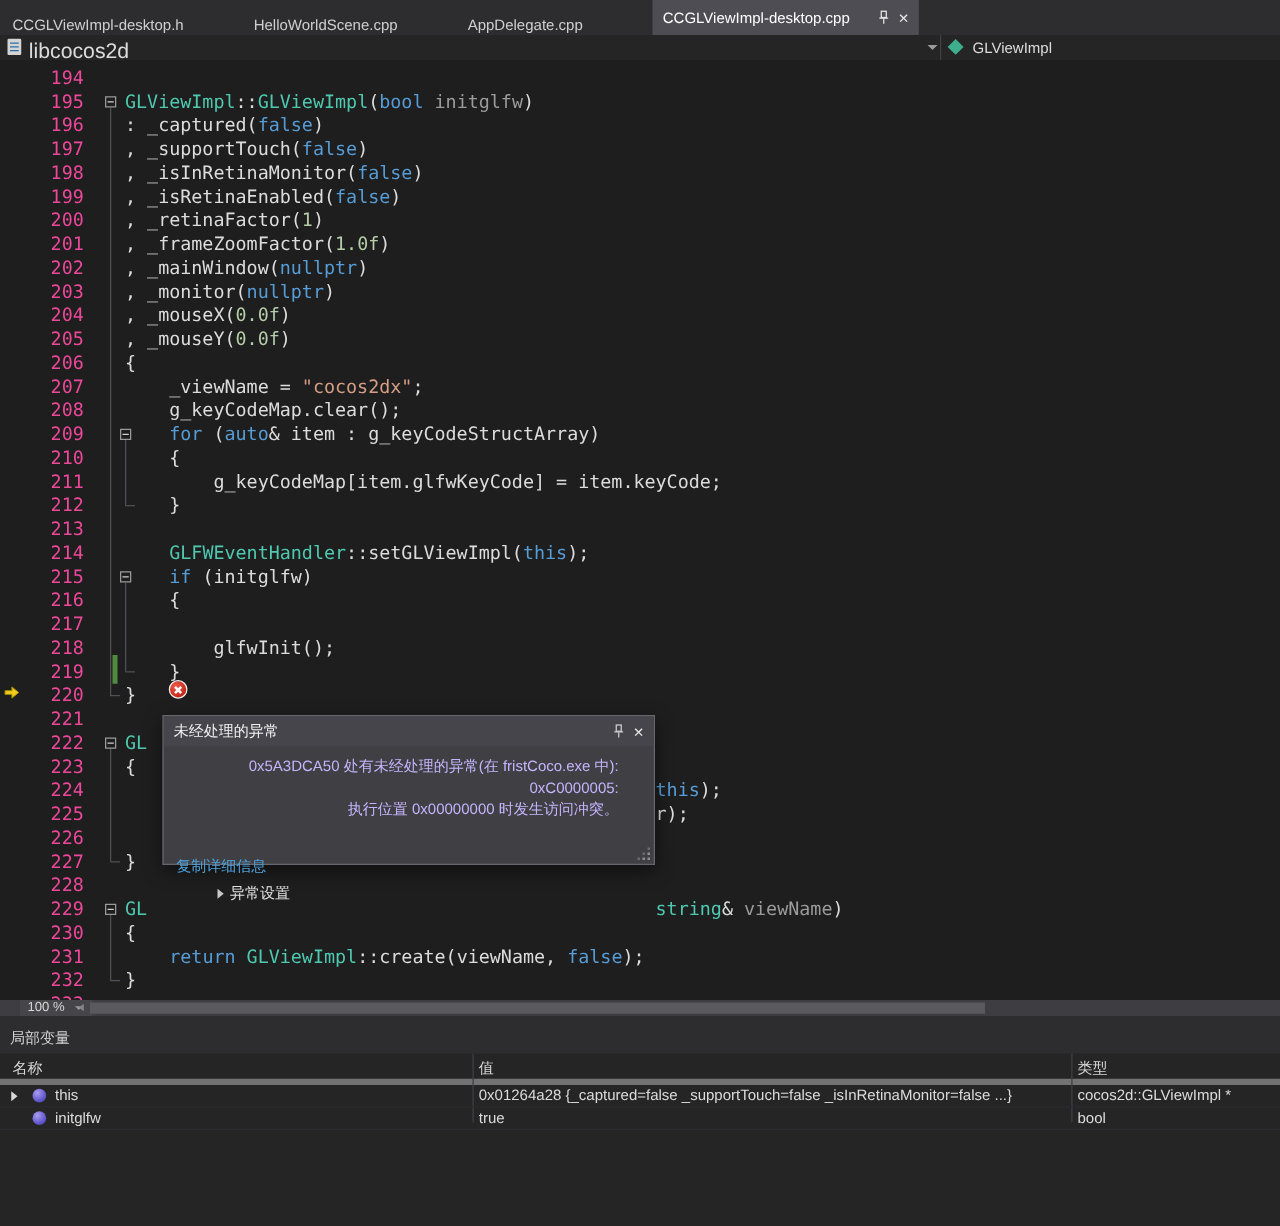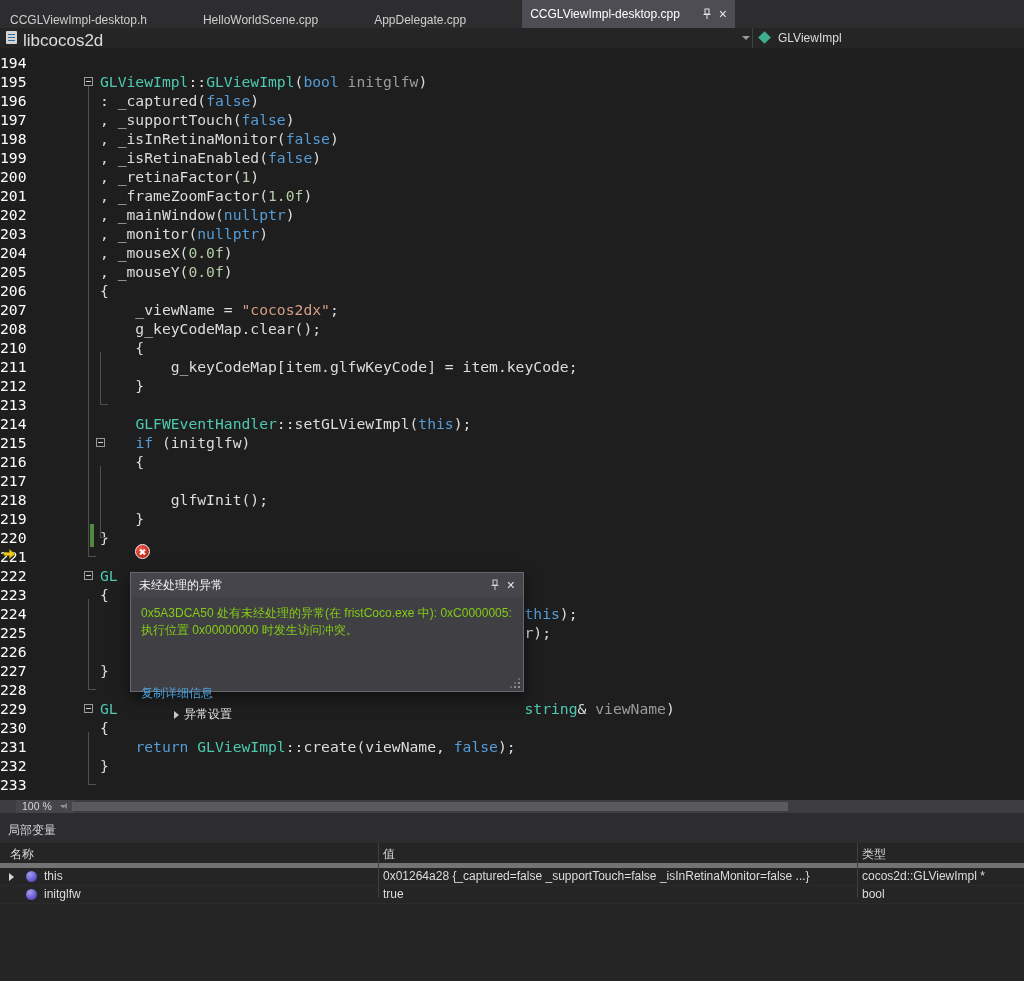--- a/index.html
+++ b/index.html
@@ -24,41 +24,41 @@
   .caret{position:absolute;width:0;height:0;border-left:4px solid transparent;border-right:4px solid transparent;border-top:4px solid #9A9A9A;}
   .nav-caret{left:742px;top:8px;}
   .nav-div{position:absolute;left:752px;top:0;width:1px;height:20px;background:#3F3F46;}
   .classicon{position:absolute;left:760px;top:5px;width:9px;height:9px;background:#3EAE8F;transform:rotate(45deg);}
   .nav-member{position:absolute;left:778px;top:3px;font-size:12px;color:#DCDCDC;}
 
   
   .editor{position:absolute;top:48px;left:0;width:1024px;height:752px;background:#1E1E1E;overflow:hidden;}
   .lines{position:absolute;top:5px;left:0;}
   .cl{display:flex;height:19px;position:relative;}
-  .ln{width:67px;flex:none;text-align:left;color:#ffffff;font:14.7px/19px "DejaVu Sans Mono",monospace;}
+  .ln{width:67px;flex:none;text-align:right;color:#ec4899;font:14.7px/19px "DejaVu Sans Mono",monospace;}
   .code{margin:0 0 0 33px;font:14.7px/19px "DejaVu Sans Mono",monospace;white-space:pre;color:#DCDCDC;}
   .sp{color:#DCDCDC}.sk{color:#569CD6}.st{color:#4EC9B0}.ss{color:#D69D85}.sn{color:#B5CEA8}.sg{color:#9B9B9B}
   .fold{position:absolute;top:5px;width:9px;height:9px;box-sizing:border-box;border:1px solid #9A9A9A;background:#1E1E1E;z-index:2;}
   .fold::after{content:"";position:absolute;left:1px;right:1px;top:3px;height:1px;background:#CFCFCF;}
   .fold.l1{left:84px}.fold.l2{left:96px}
   .conn{position:absolute;width:1px;background:#4F4F55;}
   .tick{position:absolute;height:1px;background:#4F4F55;}
   .greenbar{position:absolute;left:90px;top:476px;width:4px;height:23px;background:#4F8A3E;}
   .curarrow{position:absolute;left:3px;top:500px;width:13px;height:12px;}
   .excicon{position:absolute;left:135px;top:496px;width:15px;height:15px;border-radius:50%;
            background:radial-gradient(circle at 35% 30%,#F0564A,#C42B1C 70%);border:1px solid #F2F2F2;box-sizing:border-box;z-index:3;}
   .excicon::before,.excicon::after{content:"";position:absolute;left:3px;right:3px;top:6px;height:2px;background:#FFFFFF;}
   .excicon::before{transform:rotate(45deg);}.excicon::after{transform:rotate(-45deg);}
 
   
   .popup{position:absolute;left:130px;top:572px;width:394px;height:120px;background:#3F3F44;border:1px solid #66666C;
          box-shadow:0 5px 14px rgba(0,0,0,.55);z-index:20;box-sizing:border-box;}
   .popup-title{height:24px;background:#45454B;display:flex;align-items:center;padding:0 8px;font-size:12px;color:#F1F1F1;}
   .popup-title .t{flex:1;}
-  .popup-body{padding:8px 10px;font-size:12px;line-height:17px;color:#84cc16;}
+  .popup-body{padding:8px 28px;font-size:12px;line-height:17px;color:#c4b5fd;text-align:right;}
   .copylink{position:absolute;left:10px;top:112px;font-size:12px;color:#4FA3DD;cursor:pointer;}
   .excset{position:absolute;left:10px;top:133px;font-size:12px;color:#E0E0E0;display:flex;align-items:center;cursor:pointer;padding-left:33px;}
   .exctri{width:0;height:0;border-top:4px solid transparent;border-bottom:4px solid transparent;border-left:5px solid #C8C8C8;margin-right:5px;}
   .grip{position:absolute;right:3px;bottom:3px;width:9px;height:9px;}
   .grip::after{content:"";position:absolute;right:0;bottom:0;width:2px;height:2px;background:#8F8F8F;
                box-shadow:-4px 0 0 #8F8F8F,0 -4px 0 #8F8F8F,-8px 0 0 #6A6A6A,0 -8px 0 #6A6A6A,-4px -4px 0 #6A6A6A;}
 
   
   .hscroll{position:absolute;top:800px;left:0;width:1024px;height:13px;background:#3E3E42;}
   .zoom{position:absolute;left:16px;top:0;width:58px;height:13px;background:#45454A;font-size:10.5px;line-height:13px;
@@ -181,20 +181,25 @@
         </div>
         <div class="cl">
           <span class="ln">207</span>
           <pre class="code"><span class="sp">    _viewName = </span><span class="ss">"cocos2dx"</span><span class="sp">;</span></pre>
         </div>
         <div class="cl">
           <span class="ln">208</span>
           <pre class="code"><span class="sp">    g_keyCodeMap.clear();</span></pre>
         </div>
         <div class="cl">
+          <span class="ln">209</span>
+          <span class="fold l2"></span>
+          <pre class="code"><span class="sp">    </span><span class="sk">for</span><span class="sp"> (</span><span class="sk">auto</span><span class="sp">&amp; item : g_keyCodeStructArray)</span></pre>
+        </div>
+        <div class="cl">
           <span class="ln">210</span>
           <pre class="code"><span class="sp">    {</span></pre>
         </div>
         <div class="cl">
           <span class="ln">211</span>
           <pre class="code"><span class="sp">        g_keyCodeMap[item.glfwKeyCode] = item.keyCode;</span></pre>
         </div>
         <div class="cl">
           <span class="ln">212</span>
           <pre class="code"><span class="sp">    }</span></pre>

